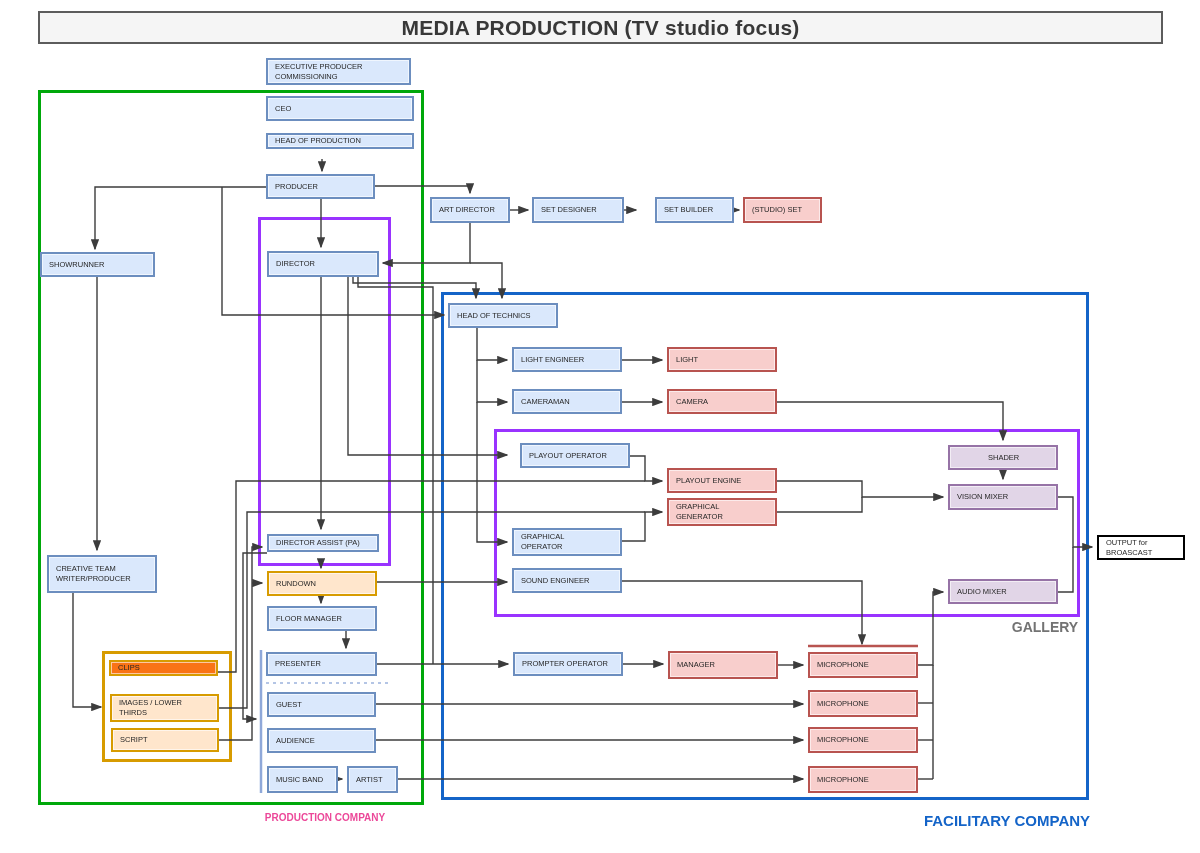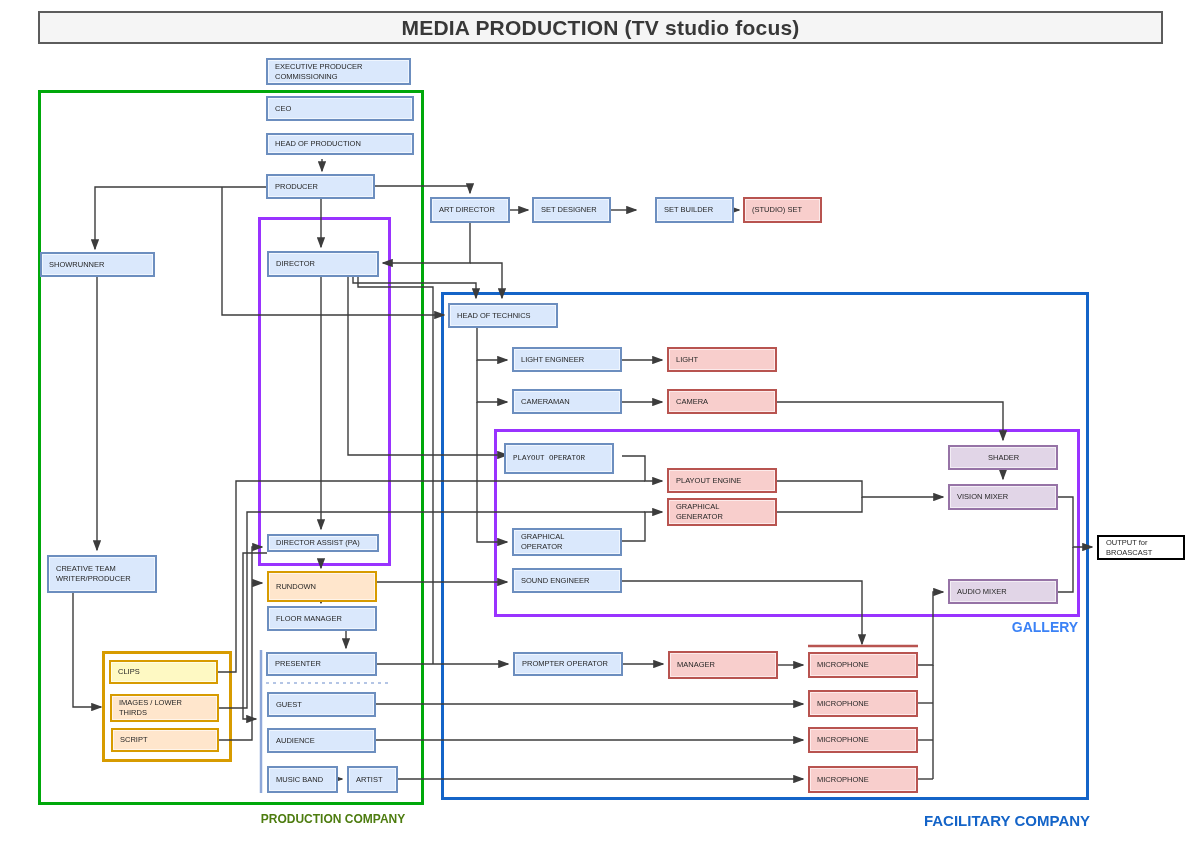--- a/index.html
+++ b/index.html
@@ -91,61 +91,61 @@
       <path d="M398,779 L803,779" fill="none" stroke="#3c3c3c" stroke-width="1.4" marker-end="url(#arrow)"></path>
       <path d="M73,593 L73,707 L101,707" fill="none" stroke="#3c3c3c" stroke-width="1.4" marker-end="url(#arrow)"></path>
       <path d="M97,277 L97,550" fill="none" stroke="#3c3c3c" stroke-width="1.4" marker-end="url(#arrow)"></path>
       <path d="M808,646 L918,646" fill="none" stroke="#b85450" stroke-width="2.5"></path>
       <path d="M261,650 L261,793" fill="none" stroke="#8fa8d9" stroke-width="2.5"></path>
       <path d="M266,683 L389,683" fill="none" stroke="#9cb3dd" stroke-width="1.5" stroke-dasharray="3,4"></path>
     </svg>
     <div class="node" style="left: 266px; top: 58px; width: 145px; height: 27px; background: rgb(218, 232, 252); border: 2px solid rgb(108, 142, 191);">EXECUTIVE PRODUCER
 COMMISSIONING</div>
     <div class="node" style="left: 266px; top: 96px; width: 148px; height: 25px; background: rgb(218, 232, 252); border: 2px solid rgb(108, 142, 191);">CEO</div>
-    <div class="node" style="left: 266px; top: 133px; width: 148px; height: 22px; background: rgb(218, 232, 252); border: 2px solid rgb(108, 142, 191);">HEAD OF PRODUCTION</div>
+    <div class="node" style="left: 266px; top: 133px; width: 148px; height: 16px; background: rgb(218, 232, 252); border: 2px solid rgb(108, 142, 191);">HEAD OF PRODUCTION</div>
     <div class="node" style="left: 266px; top: 174px; width: 109px; height: 25px; background: rgb(218, 232, 252); border: 2px solid rgb(108, 142, 191);">PRODUCER</div>
     <div class="node" style="left: 40px; top: 252px; width: 115px; height: 25px; background: rgb(218, 232, 252); border: 2px solid rgb(108, 142, 191);">SHOWRUNNER</div>
     <div class="node" style="left: 267px; top: 251px; width: 112px; height: 26px; background: rgb(218, 232, 252); border: 2px solid rgb(108, 142, 191);">DIRECTOR</div>
     <div class="node" style="left: 430px; top: 197px; width: 80px; height: 26px; background: rgb(218, 232, 252); border: 2px solid rgb(108, 142, 191);">ART DIRECTOR</div>
-    <div class="node" style="left: 532px; top: 197px; width: 79px; height: 26px; background: rgb(218, 232, 252); border: 2px solid rgb(108, 142, 191);">SET DESIGNER</div>
+    <div class="node" style="left: 532px; top: 197px; width: 92px; height: 26px; background: rgb(218, 232, 252); border: 2px solid rgb(108, 142, 191);">SET DESIGNER</div>
     <div class="node" style="left: 655px; top: 197px; width: 79px; height: 26px; background: rgb(218, 232, 252); border: 2px solid rgb(108, 142, 191);">SET BUILDER</div>
     <div class="node" style="left: 743px; top: 197px; width: 79px; height: 26px; background: rgb(248, 206, 204); border: 2px solid rgb(184, 84, 80);">(STUDIO) SET</div>
     <div class="node" style="left: 448px; top: 303px; width: 110px; height: 25px; background: rgb(218, 232, 252); border: 2px solid rgb(108, 142, 191);">HEAD OF TECHNICS</div>
     <div class="node" style="left: 512px; top: 347px; width: 110px; height: 25px; background: rgb(218, 232, 252); border: 2px solid rgb(108, 142, 191); text-align: right;">LIGHT ENGINEER</div>
     <div class="node" style="left: 667px; top: 347px; width: 110px; height: 25px; background: rgb(248, 206, 204); border: 2px solid rgb(184, 84, 80);">LIGHT</div>
     <div class="node" style="left: 512px; top: 389px; width: 110px; height: 25px; background: rgb(218, 232, 252); border: 2px solid rgb(108, 142, 191);">CAMERAMAN</div>
     <div class="node" style="left: 667px; top: 389px; width: 110px; height: 25px; background: rgb(248, 206, 204); border: 2px solid rgb(184, 84, 80);">CAMERA</div>
-    <div class="node" style="left: 504px; top: 443px; width: 110px; height: 31px; background: rgb(218, 232, 252); border: 2px solid rgb(108, 142, 191); font-family: Liberation Mono, monospace;">PLAYOUT OPERATOR</div>
+    <div class="node" style="left: 520px; top: 443px; width: 110px; height: 25px; background: rgb(218, 232, 252); border: 2px solid rgb(108, 142, 191);">PLAYOUT OPERATOR</div>
     <div class="node" style="left: 667px; top: 468px; width: 110px; height: 25px; background: rgb(248, 206, 204); border: 2px solid rgb(184, 84, 80);">PLAYOUT ENGINE</div>
     <div class="node" style="left: 667px; top: 498px; width: 110px; height: 28px; background: rgb(248, 206, 204); border: 2px solid rgb(184, 84, 80);">GRAPHICAL
 GENERATOR</div>
     <div class="node" style="left: 512px; top: 528px; width: 110px; height: 28px; background: rgb(218, 232, 252); border: 2px solid rgb(108, 142, 191);">GRAPHICAL
 OPERATOR</div>
     <div class="node" style="left: 512px; top: 568px; width: 110px; height: 25px; background: rgb(218, 232, 252); border: 2px solid rgb(108, 142, 191);">SOUND ENGINEER</div>
     <div class="node" style="left: 948px; top: 445px; width: 110px; height: 25px; background: rgb(225, 213, 231); border: 2px solid rgb(150, 115, 166); padding-left: 38px;">SHADER</div>
     <div class="node" style="left: 948px; top: 484px; width: 110px; height: 26px; background: rgb(225, 213, 231); border: 2px solid rgb(150, 115, 166);">VISION MIXER</div>
     <div class="node" style="left: 948px; top: 579px; width: 110px; height: 25px; background: rgb(225, 213, 231); border: 2px solid rgb(150, 115, 166);">AUDIO MIXER</div>
     <div class="node" style="left: 1097px; top: 535px; width: 88px; height: 25px; background: rgb(255, 255, 255); border: 2.5px solid rgb(0, 0, 0);">OUTPUT for
 BROASCAST</div>
     <div class="node" style="left: 267px; top: 534px; width: 112px; height: 18px; background: rgb(218, 232, 252); border: 2px solid rgb(108, 142, 191);">DIRECTOR ASSIST (PA)</div>
-    <div class="node" style="left: 267px; top: 571px; width: 110px; height: 31px; background: rgb(255, 230, 204); border: 2.5px solid rgb(215, 155, 0);">RUNDOWN</div>
+    <div class="node" style="left: 267px; top: 571px; width: 110px; height: 25px; background: rgb(255, 230, 204); border: 2.5px solid rgb(215, 155, 0);">RUNDOWN</div>
     <div class="node" style="left: 267px; top: 606px; width: 110px; height: 25px; background: rgb(218, 232, 252); border: 2px solid rgb(108, 142, 191);">FLOOR MANAGER</div>
     <div class="node" style="left: 47px; top: 555px; width: 110px; height: 38px; background: rgb(218, 232, 252); border: 2px solid rgb(108, 142, 191);">CREATIVE TEAM
 WRITER/PRODUCER</div>
-    <div class="node" style="left: 109px; top: 660px; width: 109px; height: 24px; background: #fef9c3; border: 2.5px solid rgb(215, 155, 0);">CLIPS</div>
+    <div class="node" style="left: 109px; top: 660px; width: 109px; height: 16px; background: #f97316; border: 2.5px solid rgb(215, 155, 0);">CLIPS</div>
     <div class="node" style="left: 110px; top: 694px; width: 109px; height: 28px; background: rgb(255, 230, 204); border: 2.5px solid rgb(215, 155, 0);">IMAGES / LOWER
 THIRDS</div>
     <div class="node" style="left: 111px; top: 728px; width: 108px; height: 24px; background: rgb(255, 230, 204); border: 2.5px solid rgb(215, 155, 0);">SCRIPT</div>
     <div class="node" style="left: 266px; top: 652px; width: 111px; height: 24px; background: rgb(218, 232, 252); border: 2px solid rgb(108, 142, 191);">PRESENTER</div>
     <div class="node" style="left: 267px; top: 692px; width: 109px; height: 25px; background: rgb(218, 232, 252); border: 2px solid rgb(108, 142, 191);">GUEST</div>
     <div class="node" style="left: 267px; top: 728px; width: 109px; height: 25px; background: rgb(218, 232, 252); border: 2px solid rgb(108, 142, 191); text-align: center;">AUDIENCE</div>
     <div class="node" style="left: 267px; top: 766px; width: 71px; height: 27px; background: rgb(218, 232, 252); border: 2px solid rgb(108, 142, 191);">MUSIC BAND</div>
     <div class="node" style="left: 347px; top: 766px; width: 51px; height: 27px; background: rgb(218, 232, 252); border: 2px solid rgb(108, 142, 191);">ARTIST</div>
     <div class="node" style="left: 513px; top: 652px; width: 110px; height: 24px; background: rgb(218, 232, 252); border: 2px solid rgb(108, 142, 191);">PROMPTER OPERATOR</div>
     <div class="node" style="left: 668px; top: 651px; width: 110px; height: 28px; background: rgb(248, 206, 204); border: 2px solid rgb(184, 84, 80);">MANAGER</div>
     <div class="node" style="left: 808px; top: 652px; width: 110px; height: 26px; background: rgb(248, 206, 204); border: 2px solid rgb(184, 84, 80);">MICROPHONE</div>
     <div class="node" style="left: 808px; top: 690px; width: 110px; height: 27px; background: rgb(248, 206, 204); border: 2px solid rgb(184, 84, 80);">MICROPHONE</div>
     <div class="node" style="left: 808px; top: 727px; width: 110px; height: 26px; background: rgb(248, 206, 204); border: 2px solid rgb(184, 84, 80);">MICROPHONE</div>
     <div class="node" style="left: 808px; top: 766px; width: 110px; height: 27px; background: rgb(248, 206, 204); border: 2px solid rgb(184, 84, 80);">MICROPHONE</div>
-    <div class="diagram-label" style="left: 333px; top: 812px; transform: translateX(-50%); font-size: 12px; color: #4d7c0f;">PRODUCTION COMPANY</div>
+    <div class="diagram-label" style="left: 325px; top: 812px; transform: translateX(-50%); font-size: 10px; color: #ec4899;">PRODUCTION COMPANY</div>
     <div class="diagram-label" style="left: 1007px; top: 812px; transform: translateX(-50%); font-size: 15px; color: rgb(20, 100, 200);">FACILITARY COMPANY</div>
-    <div class="diagram-label" style="left: 1045px; top: 619px; transform: translateX(-50%); font-size: 14px; color: #3b82f6;">GALLERY</div>
+    <div class="diagram-label" style="left: 1045px; top: 619px; transform: translateX(-50%); font-size: 14px; color: #737373;">GALLERY</div>
   </div>
 
 </body></html>

